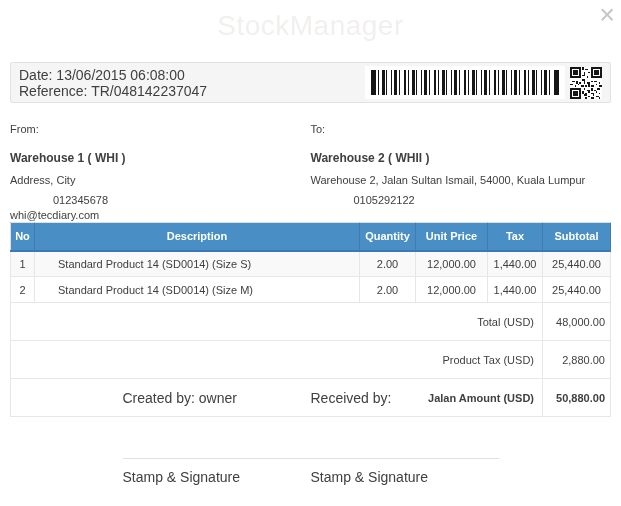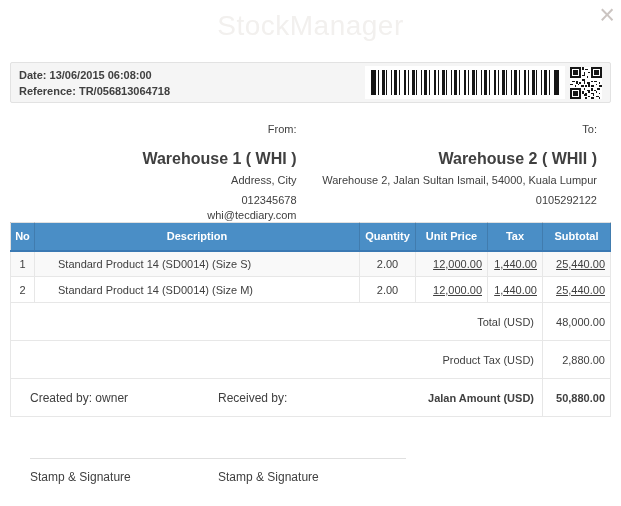--- a/index.html
+++ b/index.html
@@ -18,60 +18,60 @@
   .app-title{position:absolute;top:10px;left:0;right:0;text-align:center;
     font-size:28px;font-weight:400;color:#f2f0ee;letter-spacing:.5px;}
   .close-btn{position:absolute;top:0;right:6px;font-size:27px;line-height:30px;
     color:#cbc4c1;background:none;border:none;cursor:pointer;font-weight:300;
     font-family:"Liberation Sans",sans-serif;}
 
   
   .meta-bar{position:absolute;top:62px;left:10px;right:10px;height:41px;
     background:var(--bar-bg);border:1px solid #e2e2e2;border-radius:2px;
     display:flex;justify-content:space-between;align-items:center;padding:4px 8px;}
-  .meta-text{font-size:11px;font-weight:700;line-height:16px;}
+  .meta-text{font-size:14px;font-weight:400;line-height:16px;}
   .codes{display:flex;align-items:center;gap:5px;height:100%;}
   .barcode-box{background:#fff;width:200px;height:33px;display:flex;align-items:center;
     justify-content:center;padding:0 5px;}
   .barcode{width:188px;height:25px;border-left:3px solid #161616;border-right:3px solid #161616;
     background:repeating-linear-gradient(90deg,
       #161616 0 2px,#fff 2px 4px,#161616 4px 5px,#fff 5px 8px,
       #161616 8px 11px,#fff 11px 12px,#161616 12px 13px,#fff 13px 17px,
       #161616 17px 18px,#fff 18px 20px,#161616 20px 23px,#fff 23px 25px,
       #161616 25px 26px,#fff 26px 30px);}
   .qrcode{width:32px;height:32px;background:#fff;}
   .qrcode svg{display:block;width:32px;height:32px;}
 
   
   .parties{position:absolute;top:118px;left:10px;right:10px;display:flex;}
-  .party{width:50%;font-size:11px;line-height:13px;padding-right:14px;text-align:right;}
+  .party{width:50%;font-size:11px;line-height:13px;padding-right:14px;}
   .party .p-label{margin-top:5px;}
-  .party .p-name{margin-top:16px;font-size:16px;font-weight:700;}
+  .party .p-name{margin-top:16px;font-size:12px;font-weight:700;}
   .party .p-address{margin-top:9px;}
   .party .p-phone{margin-top:7px;margin-left:43px;}
   .party .p-email{margin-top:2px;}
 
   
   .items{position:absolute;top:222px;left:10px;right:10px;}
   table{width:100%;border-collapse:collapse;table-layout:fixed;font-size:11px;}
   thead th{background:var(--blue);color:#fff;font-weight:700;text-align:center;
     height:28px;padding:2px 4px;border:1px solid rgba(0,0,0,0.12);
     border-bottom:2px solid var(--blue-dark);}
   tbody td{height:26px;padding:2px 5px;border:1px solid var(--border);text-align:center;}
   tbody tr:nth-child(odd){background:#f9f9f9;}
   tbody td.desc{text-align:left;padding-left:23px;}
-  tbody td.num{text-align:right;text-decoration:underline;}
+  tbody td.num{}
   tfoot td{height:38px;padding:2px 5px;border:1px solid var(--border);background:#fff;}
   tfoot td.t-label{text-align:right;padding-right:8px;}
   tfoot td.t-value{text-align:right;}
   tfoot tr.grand td{font-weight:700;}
 
   
   .signatures{position:absolute;top:390px;left:10px;right:10px;
-    display:flex;justify-content:flex-start;font-size:12px;margin-left:20px;}
+    display:flex;justify-content:center;font-size:14px;}
   .sig-block{width:188px;}
   .sig-block .who{padding-top:2px;line-height:13px;}
   .sig-line{margin-top:53px;border-top:1px solid #e0e0e0;height:0;}
   .sig-block .stamp{margin-top:12px;line-height:13px;}
 </style>
 </head>
 <body>
 
 <div class="page">
 
@@ -79,21 +79,21 @@
   <button class="close-btn">×</button>
 
   <div class="meta-bar">
     <div class="meta-text">
       <div>
         <span>Date:</span>
         <span>13/06/2015 06:08:00</span>
       </div>
       <div>
         <span>Reference:</span>
-        <span>TR/056813064718</span>
+        <span>TR/048142237047</span>
       </div>
     </div>
     <div class="codes">
       <div class="barcode-box">
         <div class="barcode"></div>
       </div>
       <div class="qrcode">
         <svg viewBox="0 0 21 21" xmlns="http://www.w3.org/2000/svg" shape-rendering="crispEdges">
           <rect x="0" y="0" width="21" height="21" fill="#fff"></rect>
           <g fill="#161616">

